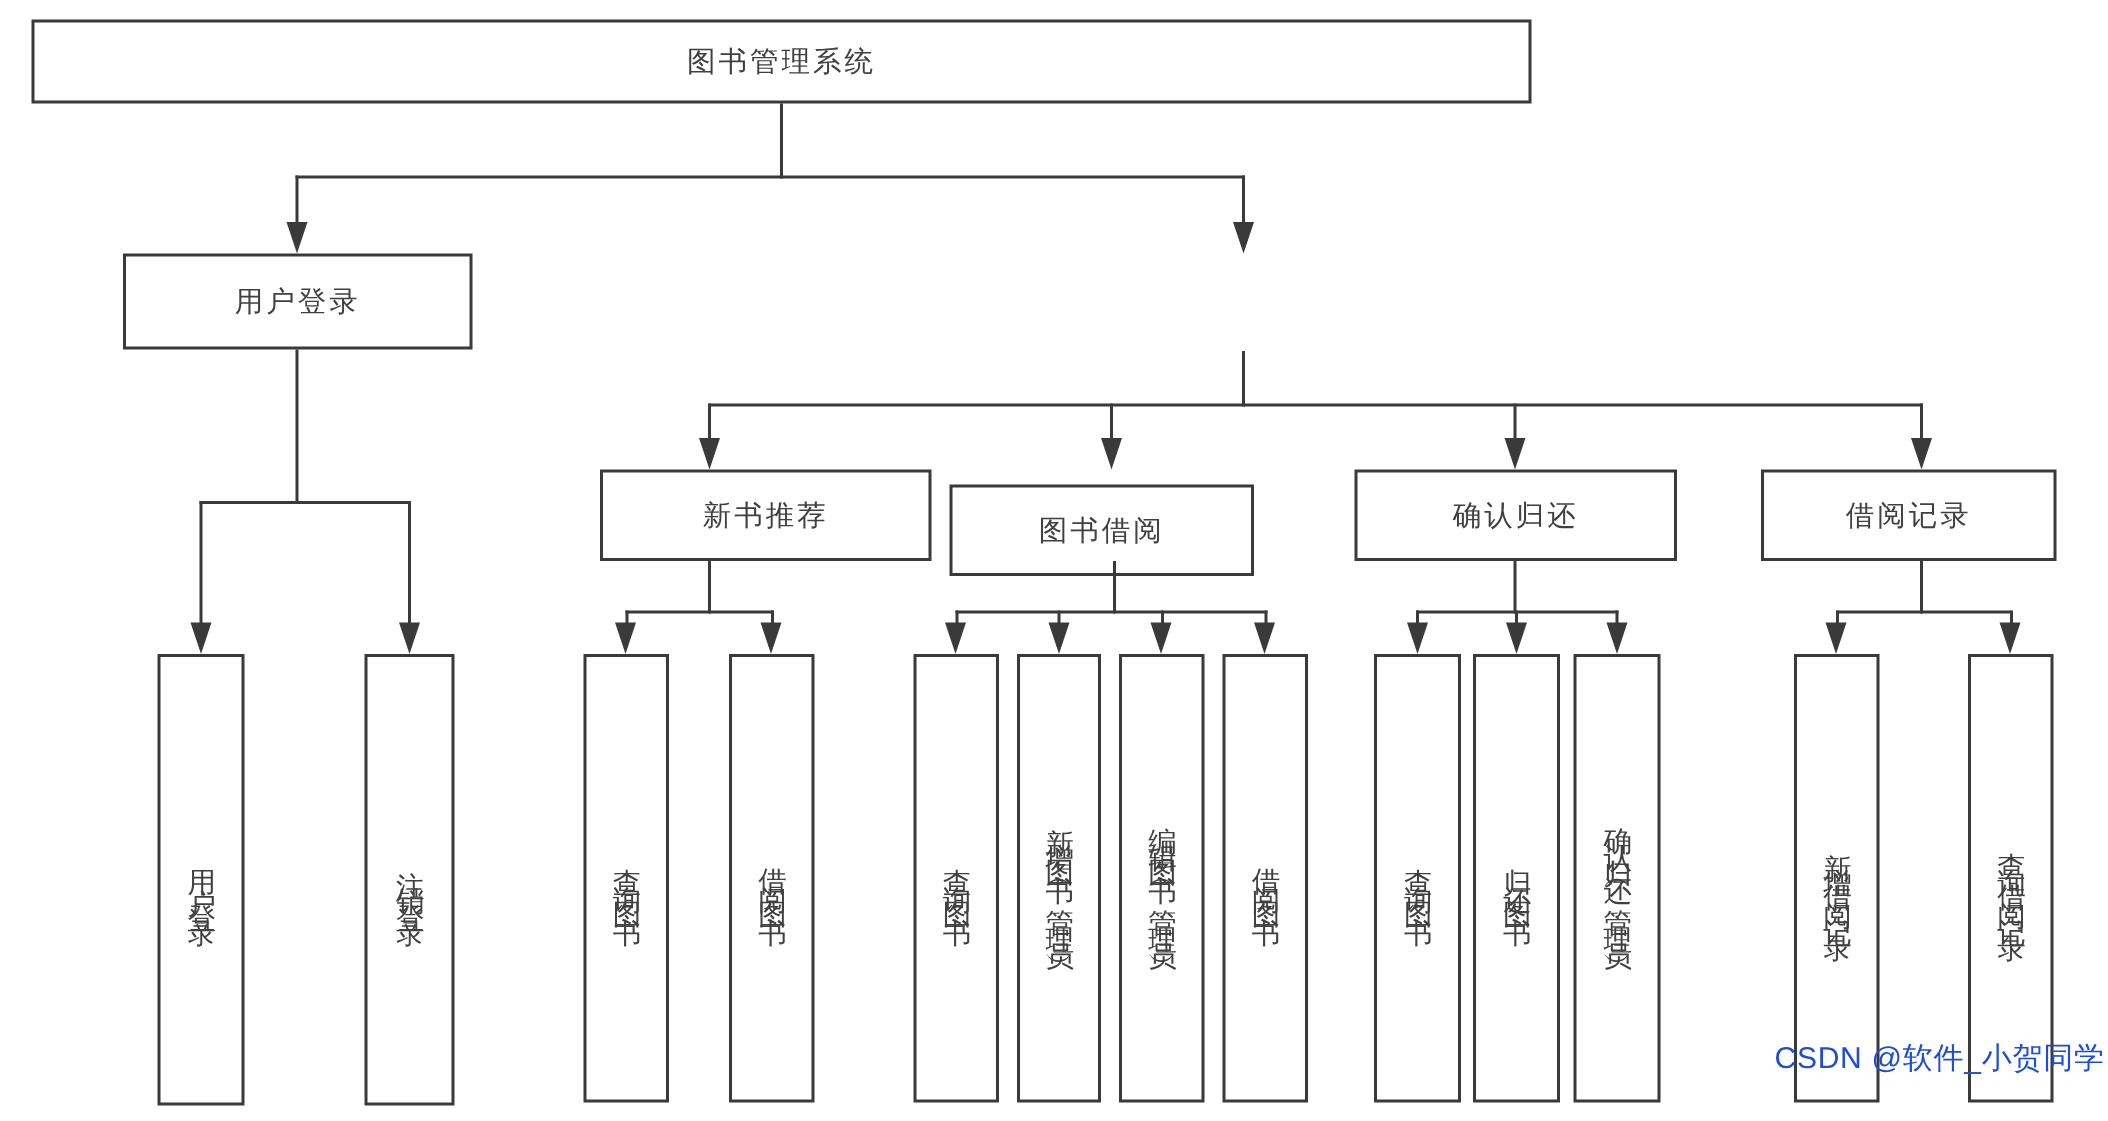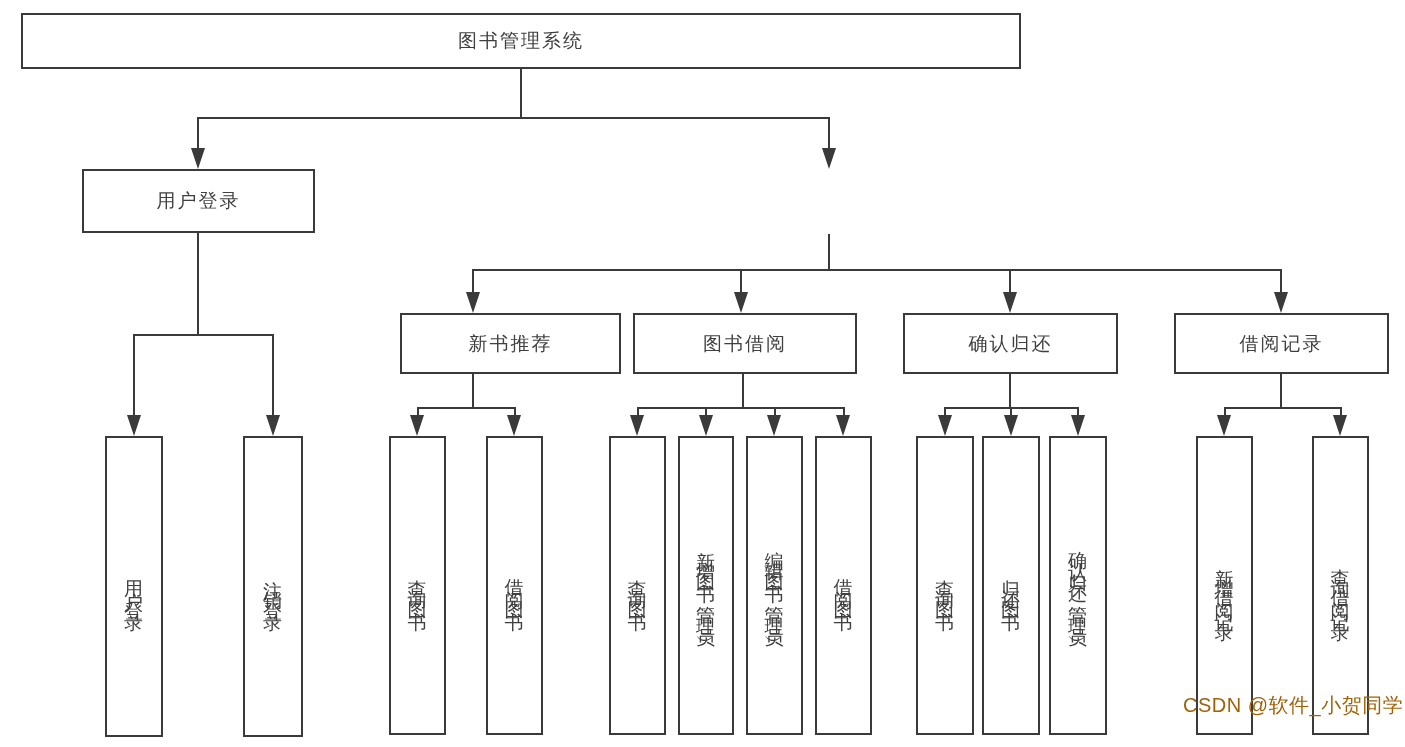--- a/index.html
+++ b/index.html
@@ -36,43 +36,43 @@
   .arrow{
     position:absolute;width:0;height:0;
     border-left:7px solid transparent;
     border-right:7px solid transparent;
     border-top:21px solid #3a3a3a;
   }
   .wm{
     position:absolute;
     left:1183px;top:692px;
     font-size:20px;
-    color:#a16207;
+    color:#1d4ed8;
     letter-spacing:0.5px;
     z-index:5;
     white-space:nowrap;
   }
 </style>
 </head>
 <body>
 
 <div class="canvas">
 
   <div class="node" style="left:21px;top:13px;width:1000px;height:56px;">图书管理系统</div>
 
   <div class="node" style="left:82px;top:169px;width:233px;height:64px;">用户登录</div>
 
 
   <div class="node" style="left:380px;top:313px;width:221px;height:61px;margin-left:20px;">新书推荐</div>
 
-  <div class="node" style="left:633px;top:313px;width:224px;height:61px;">图书借阅</div>
+  <div class="node" style="left:633px;top:323px;width:203px;height:61px;">图书借阅</div>
 
   <div class="node" style="left:903px;top:313px;width:215px;height:61px;">确认归还</div>
 
-  <div class="node" style="left:1174px;top:313px;width:215px;height:61px;">借阅记录</div>
+  <div class="node" style="left:1174px;top:313px;width:197px;height:61px;">借阅记录</div>
 
   <div class="node vertical" style="left:105px;top:436px;width:58px;height:301px;">用户登录</div>
 
   <div class="node vertical" style="left:243px;top:436px;width:60px;height:301px;">注销登录</div>
 
   <div class="node vertical" style="left:389px;top:436px;width:57px;height:299px;">查询图书</div>
 
   <div class="node vertical" style="left:486px;top:436px;width:57px;height:299px;">借阅图书</div>
 
   <div class="node vertical" style="left:609px;top:436px;width:57px;height:299px;">查询图书</div>

